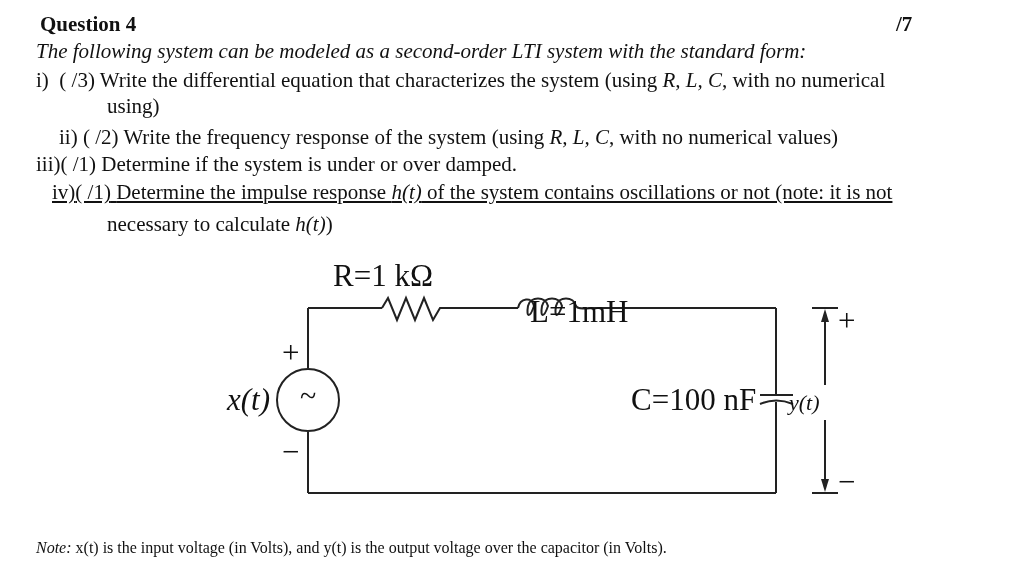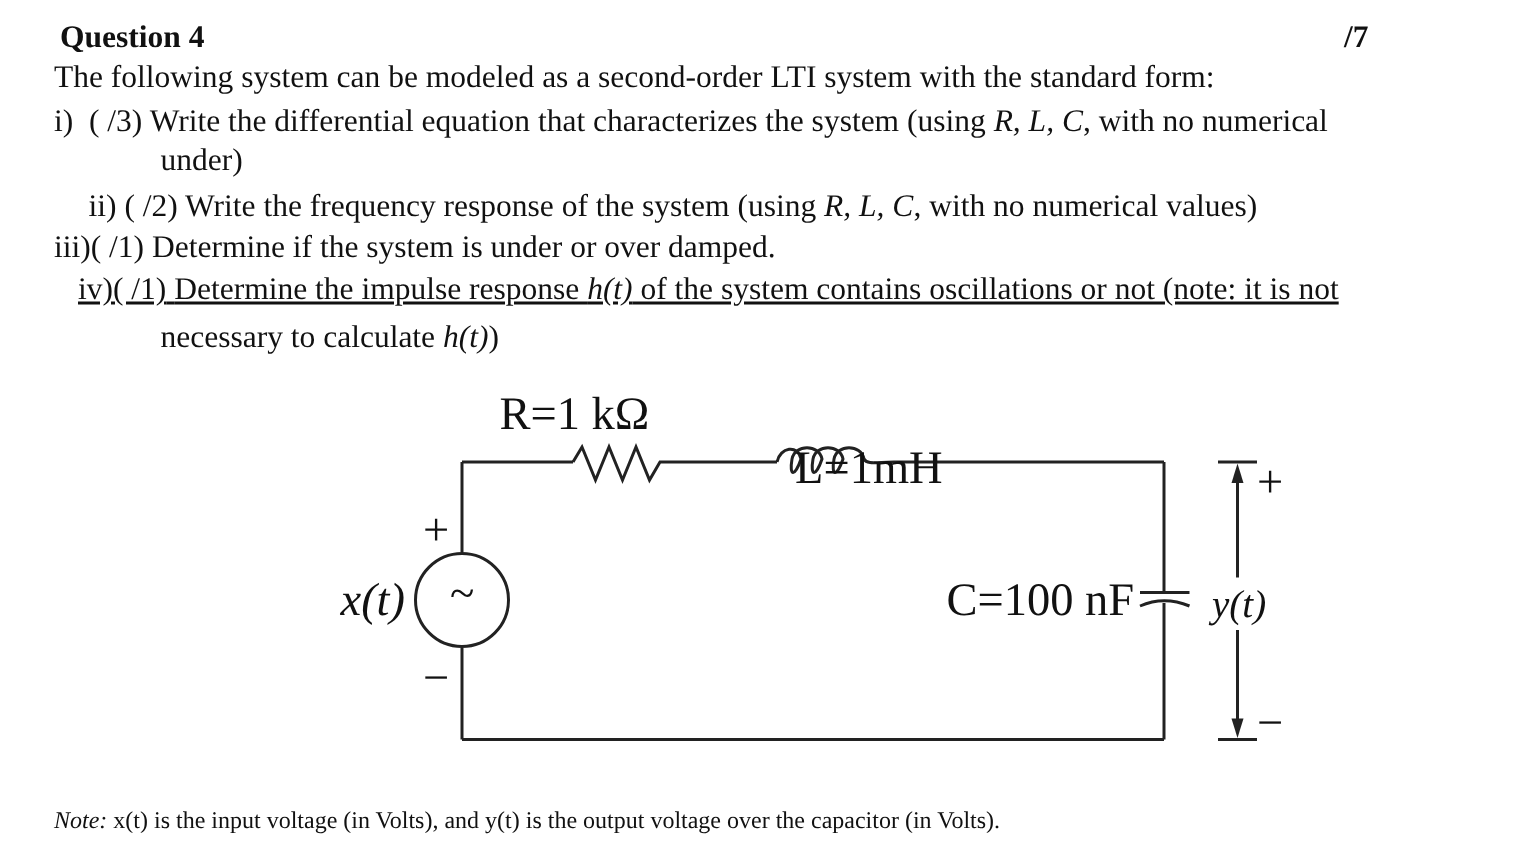--- a/index.html
+++ b/index.html
@@ -10,26 +10,26 @@
   i { font-style:italic; }
   svg { position:absolute; left:0; top:0; }
   .lbl { position:absolute; white-space:nowrap; font-size:31px; line-height:28px; }
 </style>
 </head>
 <body>
 
 <div class="line title" style="left:40px;top:12px;">Question 4</div>
 <div class="line title" style="left:896px;top:12px;">/7</div>
 
-<div class="line" style="left:36px;top:39px;">The following system can be modeled as a second-order LTI system with the standard form:</div>
+<div class="line" style="left:36px;top:39px;font-style:italic;">The following system can be modeled as a second-order LTI system with the standard form:</div>
 
 <div class="line" style="left:36px;top:68px;">
   <span>i)</span>&nbsp;&nbsp;<span>( /3)</span> <span>Write the differential equation that characterizes the system (using </span><i>R, L, C</i><span>, with no numerical</span>
 </div>
-<div class="line" style="left:107px;top:94px;">under)</div>
+<div class="line" style="left:107px;top:94px;">using)</div>
 
 <div class="line" style="left:36px;top:125px;margin-left:23px;">
   <span>ii)</span> <span>( /2)</span> <span>Write the frequency response of the system (using </span><i>R, L, C</i><span>, with no numerical values)</span>
 </div>
 
 <div class="line" style="left:36px;top:152px;">
   <span>iii)</span><span>( /1)</span> <span>Determine if the system is under or over damped.</span>
 </div>
 
 <div class="line" style="left:52px;top:180px;text-decoration:underline;">
@@ -72,19 +72,19 @@
   <polygon points="825,492 821,479 829,479" fill="#222"></polygon>
 </svg>
 
 <div class="lbl" style="left:333px;top:262px;">R=1 kΩ</div>
 <div class="lbl" style="left:530px;top:262px;margin-top:36px;">L=1mH</div>
 <div class="lbl" style="left:631px;top:386px;">C=100 nF</div>
 <div class="lbl" style="left:227px;top:386px;"><i>x(t)</i></div>
 <div class="lbl" style="left:300px;top:382px;font-size:30px;">~</div>
 <div class="lbl" style="left:282px;top:339px;">+</div>
 <div class="lbl" style="left:282px;top:438px;">−</div>
-<div class="lbl" style="left:808px;top:389px;font-size:26px;"><i>y(t)</i></div>
+<div class="lbl" style="left:789px;top:389px;font-size:22px;"><i>y(t)</i></div>
 <div class="lbl" style="left:838px;top:307px;">+</div>
 <div class="lbl" style="left:838px;top:468px;">−</div>
 
 <div class="line" style="left:36px;top:536px;font-size:16px;">
   <i>Note:</i><span> x(t) is the input voltage (in Volts), and y(t) is the output voltage over the capacitor (in Volts).</span>
 </div>
 
 </body></html>

